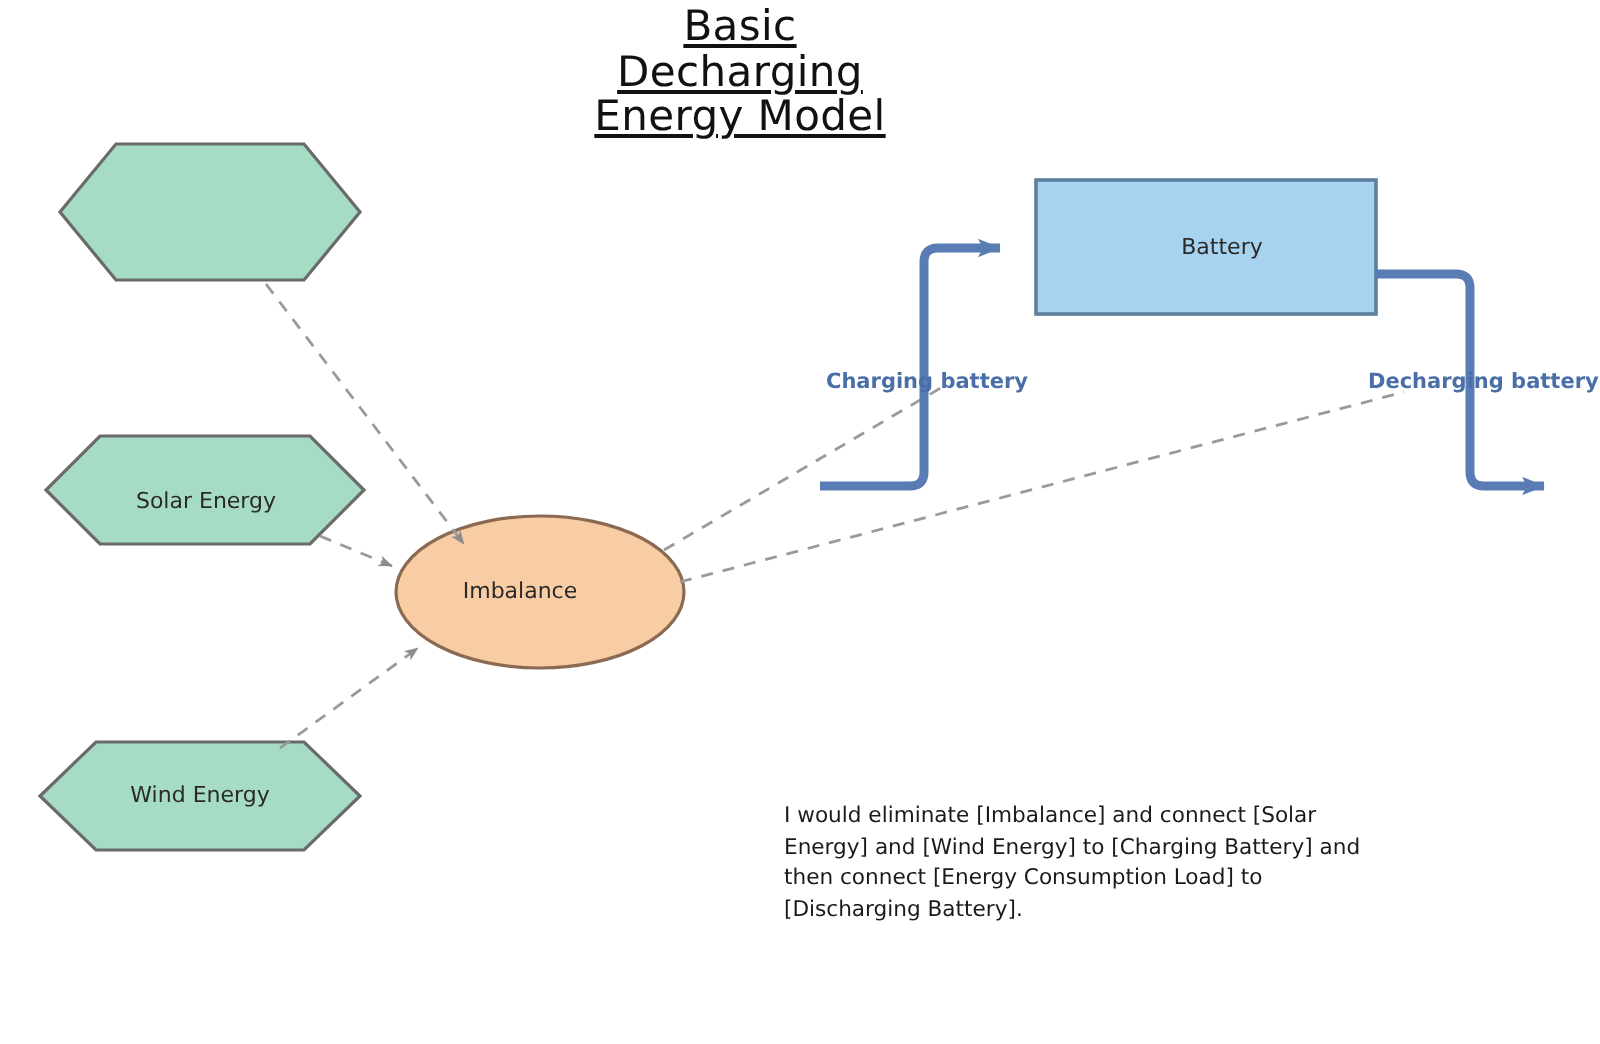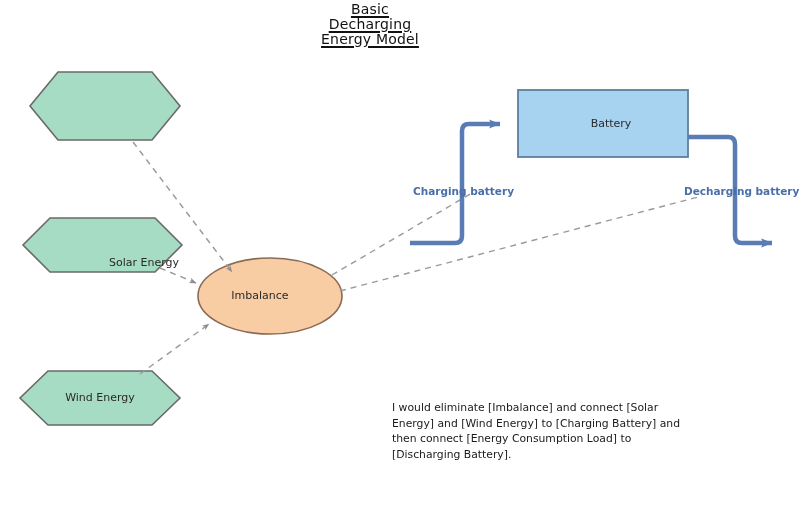--- a/index.html
+++ b/index.html
@@ -29,21 +29,21 @@
     position: absolute;
     left: 230px;
     top: 2px;
     width: 280px;
     text-align: center;
     line-height: 1.08;
   }
   .title-line {
     display: block;
     font-family: "DejaVu Sans", sans-serif;
-    font-size: 14px;
+    font-size: 21px;
     font-weight: 500;
     color: #111111;
     letter-spacing: 0.2px;
     text-decoration: underline;
     text-decoration-thickness: 1.5px;
     text-underline-offset: 2px;
     white-space: nowrap;
   }
   .node-label {
     position: absolute;
@@ -118,21 +118,21 @@
     <path d="M688,137 L728,137 Q735,137 735,144 L735,236 Q735,243 742,243 L772,243" fill="none" stroke="#5a7cb5" stroke-width="4.5" stroke-linecap="butt" marker-end="url(#flow-arrow)"></path>
   </svg>
 
   <div class="title-block">
     <span class="title-line">Basic</span>
     <span class="title-line">Decharging</span>
     <span class="title-line">Energy Model</span>
   </div>
 
 
-  <div class="node-label" style="left:27px; top:256px; width:152px;text-align:right;">Solar Energy</div>
+  <div class="node-label" style="left:27px; top:244px; width:152px;">Solar Energy</div>
 
   <div class="node-label" style="left:24px; top:391px; width:152px;">Wind Energy</div>
 
   <div class="node-label" style="left:200px; top:289px; width:120px;">Imbalance</div>
 
   <div class="node-label" style="left:518px; top:117px; width:186px;">Battery</div>
 
   <div class="edge-label" style="left:413px; top:185px;">Charging battery</div>
 
   <div class="edge-label" style="left:684px; top:185px;">Decharging battery</div>

